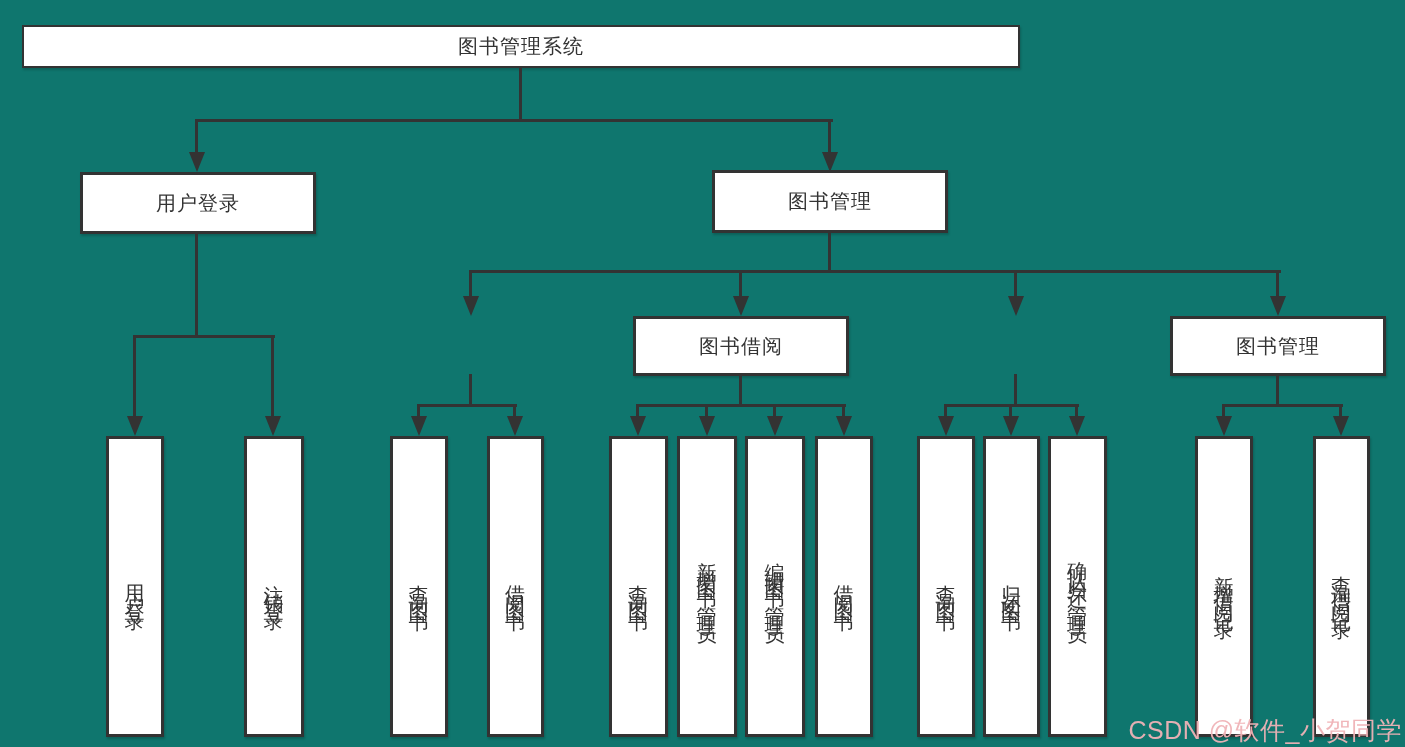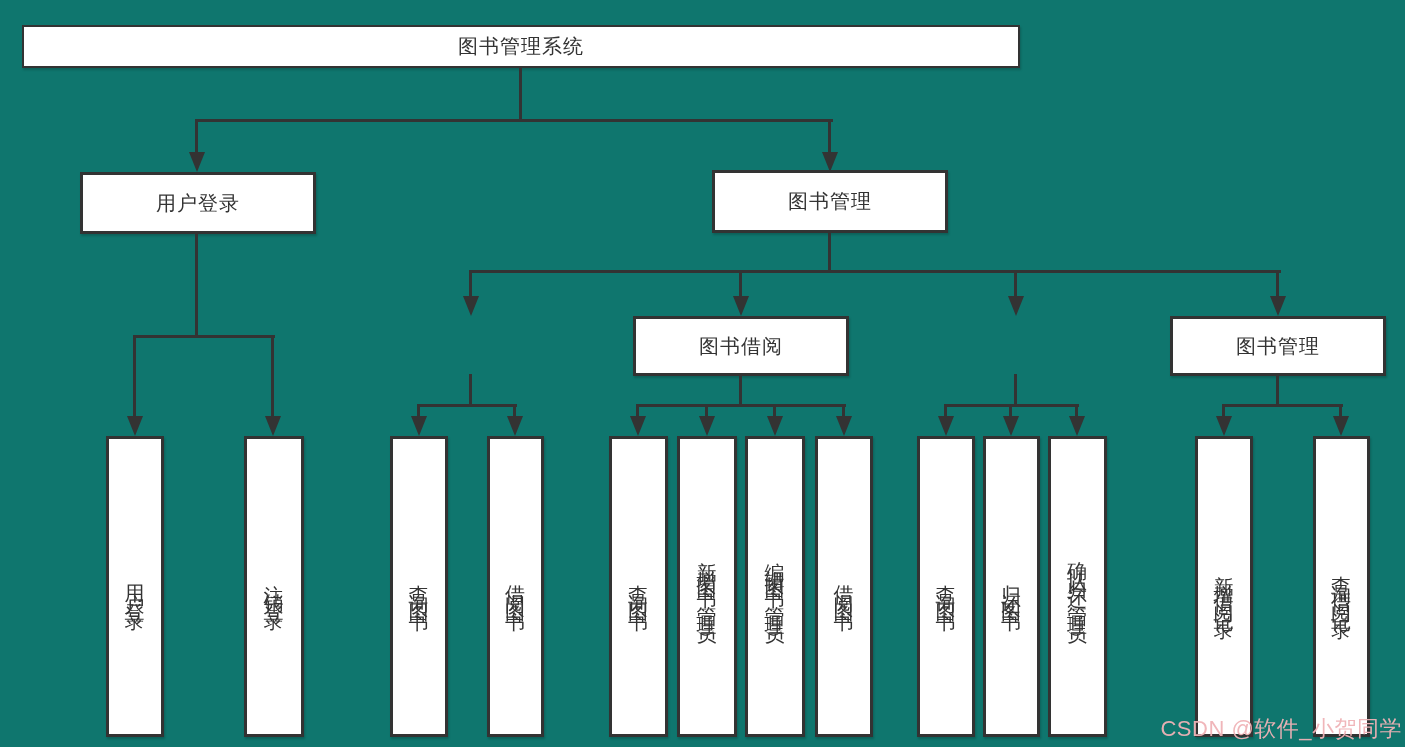--- a/index.html
+++ b/index.html
@@ -26,21 +26,21 @@
   }
   
   .vl{position:absolute;width:3px;background:#333333;}
   .hl{position:absolute;height:3px;background:#333333;}
   .ar{position:absolute;width:0;height:0;
       border-left:8px solid transparent;border-right:8px solid transparent;
       border-top:20px solid #333333;}
   
   .watermark{
     position:absolute;top:714px;right:3px;z-index:20;
-    font-size:22px;letter-spacing:0.5px;color:#f0b3b7;opacity:0.95;
+    font-size:25px;letter-spacing:0.5px;color:#f0b3b7;opacity:0.95;
   }
 </style>
 </head>
 <body>
 
 <div class="canvas">
 
   <div class="hbox rootbox" style="left:22px;top:25px;width:998px;height:43px;">
     <span>图书管理系统</span>
   </div>

